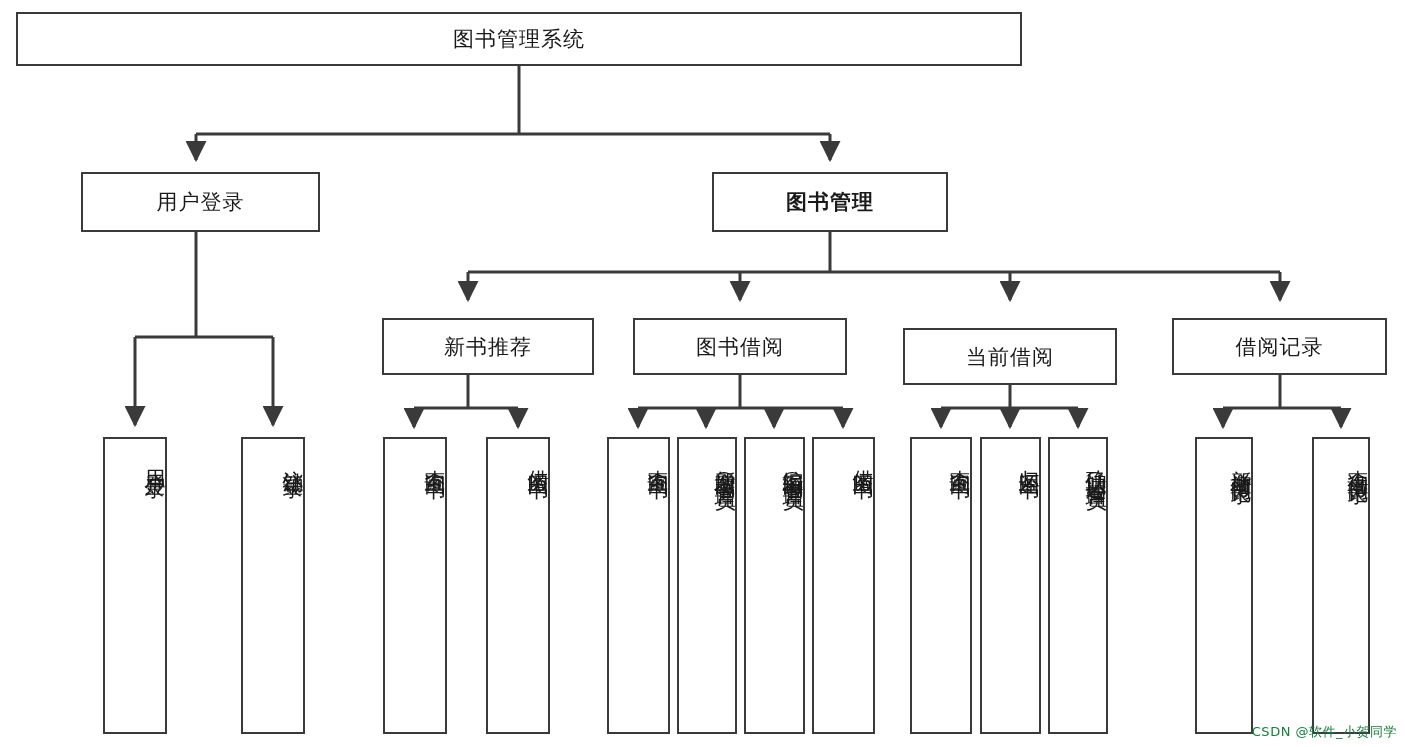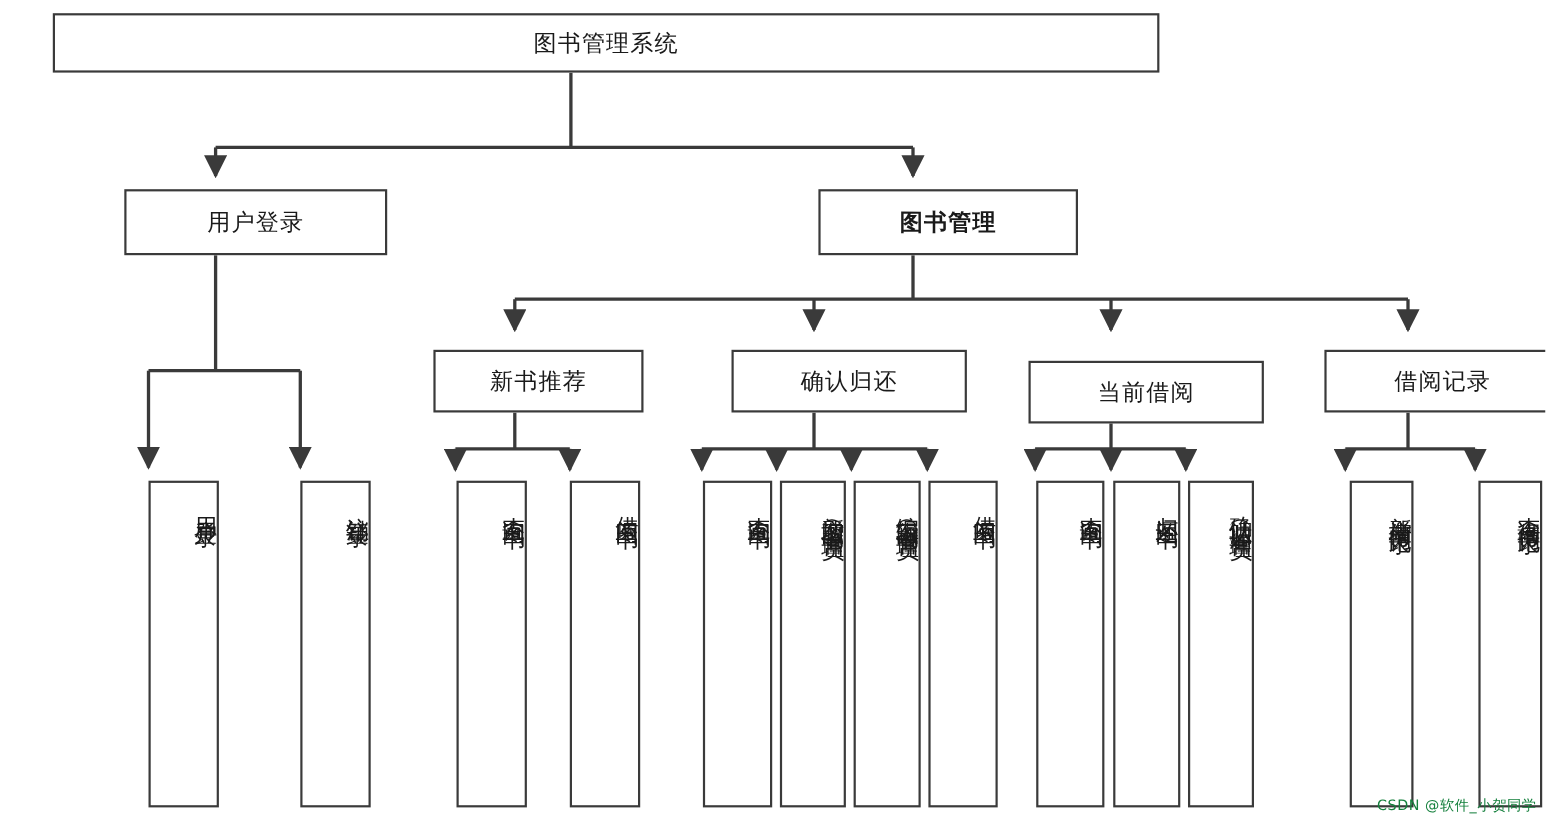--- a/index.html
+++ b/index.html
@@ -19,21 +19,20 @@
   }
   .node {
     position: absolute;
     box-sizing: border-box;
     border: 2px solid #3a3a3a;
     background: #ffffff;
     display: flex;
     align-items: center;
     justify-content: center;
     color: #1a1a1a;
-    margin-left: 32px;
   }
   .node.horiz {
     font-size: 21px;
     letter-spacing: 1px;
   }
   .node.vert {
     writing-mode: vertical-rl;
     text-orientation: upright;
     font-size: 21px;
     letter-spacing: 3px;
@@ -129,25 +128,25 @@
     <span class="node-label">图书管理系统</span>
   </div>
 
   <div class="node horiz" style="left:81px; top:172px; width:239px; height:60px;">
     <span class="node-label">用户登录</span>
   </div>
   <div class="node horiz" style="left:712px; top:172px; width:236px; height:60px;font-weight:bold;">
     <span class="node-label">图书管理</span>
   </div>
 
-  <div class="node horiz" style="left:362px; top:318px; width:191px; height:57px;">
+  <div class="node horiz" style="left:382px; top:318px; width:212px; height:57px;">
     <span class="node-label">新书推荐</span>
   </div>
   <div class="node horiz" style="left:633px; top:318px; width:214px; height:57px;">
-    <span class="node-label">确认归还</span>
+    <span class="node-label">图书借阅</span>
   </div>
   <div class="node horiz" style="left:903px; top:328px; width:214px; height:57px;">
     <span class="node-label">当前借阅</span>
   </div>
   <div class="node horiz" style="left:1172px; top:318px; width:215px; height:57px;">
     <span class="node-label">借阅记录</span>
   </div>
 
   <div class="node vert" style="left:103px; top:437px; width:64px; height:297px;">
     <span class="node-label">用户登录</span>

